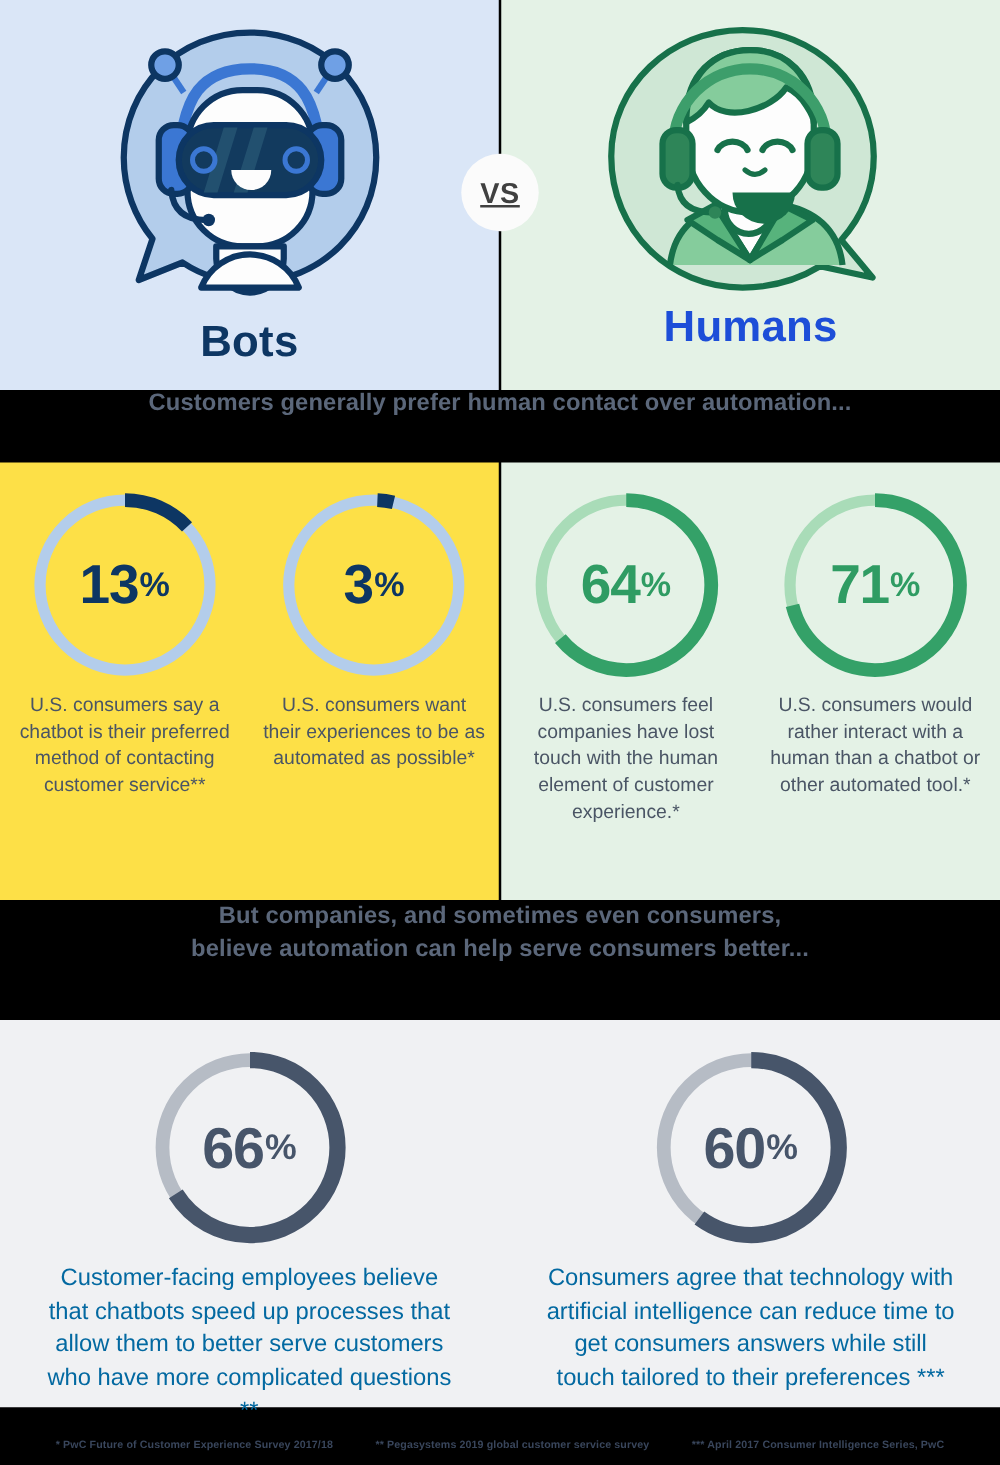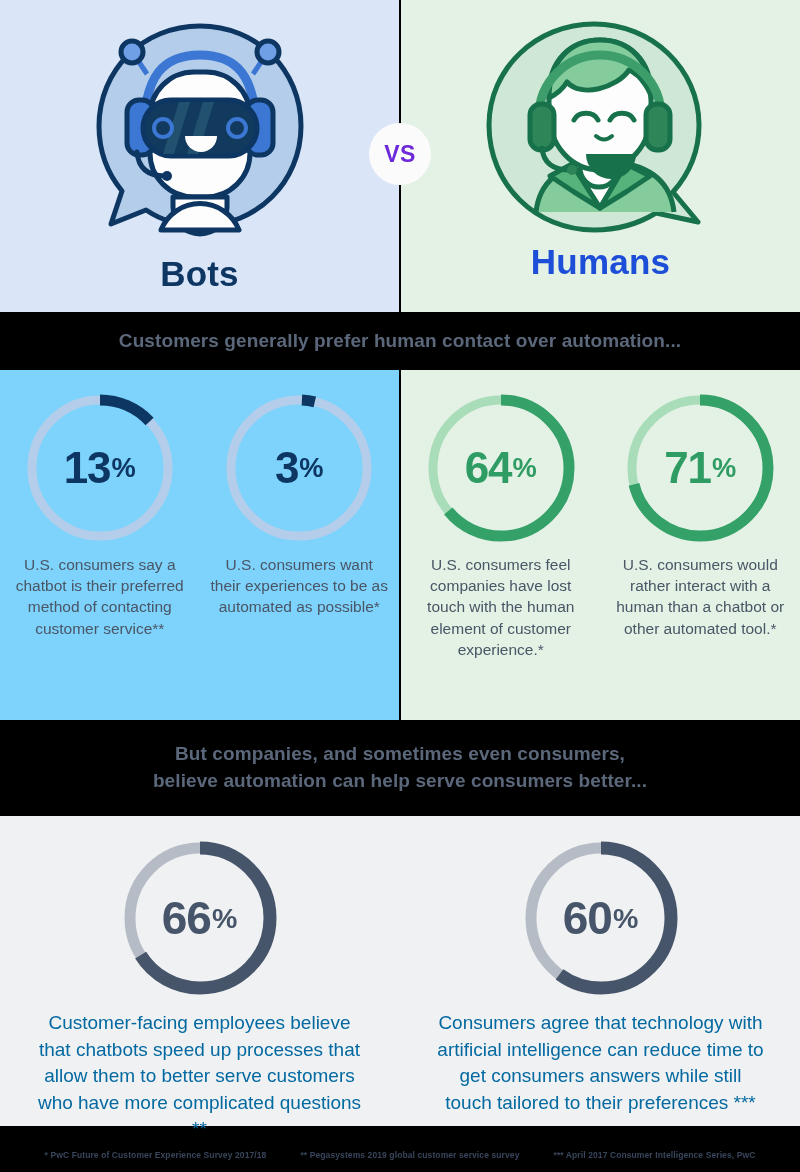--- a/index.html
+++ b/index.html
@@ -19,35 +19,35 @@
   .hero-right{background:#e4f2e6;margin-left:2px;}
   .hero-art{width:250px;height:232px;margin-top:12px;position:relative;}
   .hero-label{font-size:35px;font-weight:bold;letter-spacing:.2px;line-height:1;}
   .lbl-bots{color:#0d3663;}
   .lbl-humans{color:#1d4ed8;}
 
   .vs-badge{
     position:absolute;left:50%;top:123px;transform:translateX(-50%);
     width:62px;height:62px;border-radius:50%;background:#fbfbfb;
     display:flex;align-items:center;justify-content:center;
-    font-size:23px;font-weight:bold;color:#6d28d9;letter-spacing:.5px;z-index:5;
+    font-size:23px;font-weight:bold;color:#404040;letter-spacing:.5px;z-index:5;text-decoration:underline;
   }
 
   
-  .band{background:#000;display:flex;align-items:center;justify-content:center;text-align:center;}
+  .band{background:#000;display:flex;justify-content:center;text-align:center;}
   .band-text{color:#5b677a;font-weight:bold;letter-spacing:.1px;}
   .band1{height:58px;}
   .band1 .band-text{font-size:19px;}
   .band2{height:96px;}
   .band2 .band-text{font-size:19px;line-height:1.42;}
 
   
   .stats{display:flex;}
   .stats-half{width:399px;display:flex;justify-content:space-around;padding-top:22px;}
-  .stats-left{background:#7dd3fc;}
+  .stats-left{background:#fde047;}
   .stats-right{background:#e4f2e6;margin-left:2px;}
   .stat{width:178px;display:flex;flex-direction:column;align-items:center;}
   .donut{position:relative;}
   .donut svg{display:block;transform:rotate(-90deg);}
   .donut-val{
     position:absolute;inset:0;display:flex;align-items:center;justify-content:center;
     font-weight:bold;line-height:1;
   }
   .donut-val .num{letter-spacing:-1px;}
   .donut-val .pct{font-size:.62em;vertical-align:super;margin-left:1px;}

